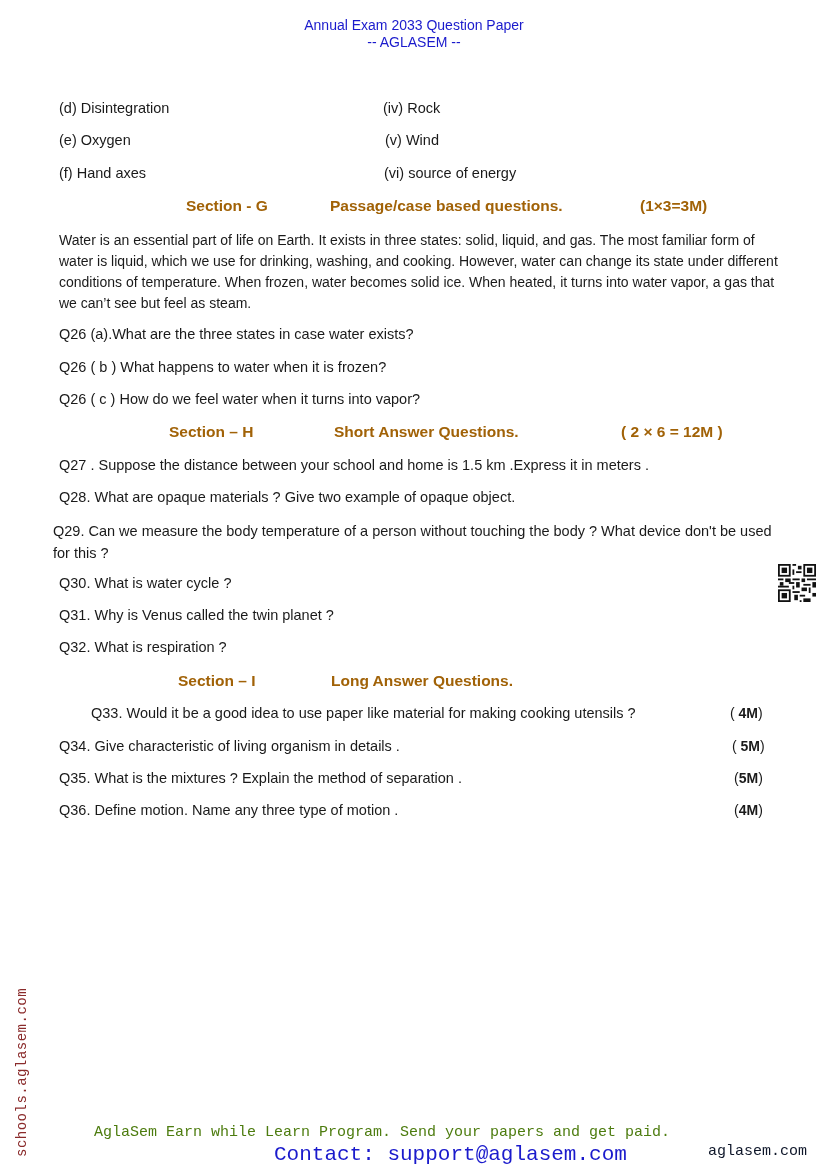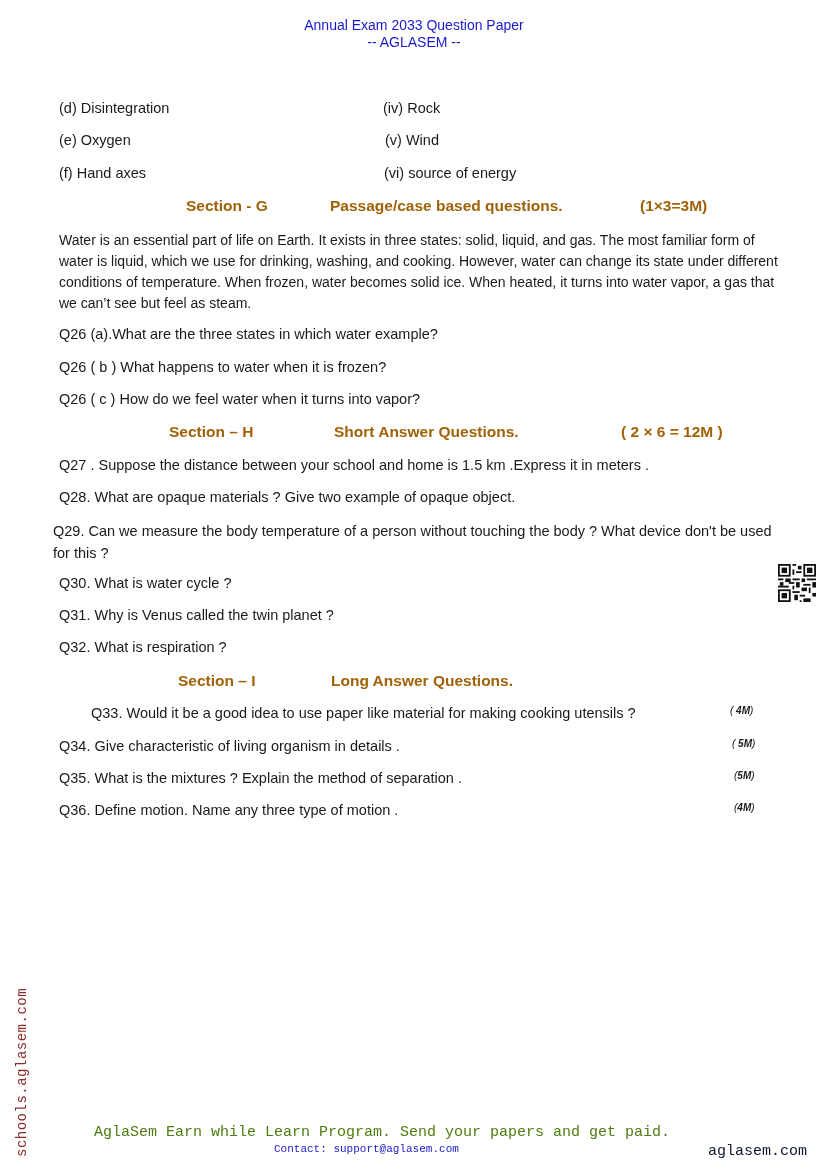--- a/index.html
+++ b/index.html
@@ -4,47 +4,47 @@
 <style>
   html, body { margin: 0; padding: 0; background: #ffffff; }
   body { width: 828px; height: 1169px; position: relative; overflow: hidden;
          font-family: "Liberation Sans", sans-serif; color: #1a1a1a; }
   .abs { position: absolute; white-space: nowrap; }
   .header { left: 0; width: 828px; text-align: center; color: #1a1acc; font-size: 14px; line-height: 17px; }
   .txt { font-size: 14.5px; }
   .bold { font-weight: bold; font-size: 15.5px; color: #a16207; }
   .passage { left: 59px; top: 230px; width: 720px; font-size: 14px; line-height: 21px; white-space: normal; }
   .q29 { left: 53px; top: 520px; width: 725px; font-size: 14.5px; line-height: 22px; white-space: normal; }
-  .marks { font-size: 10px; font-style: italic; }
+  .marks { font-size: 14px; }
   .marks b { font-weight: bold; }
   .qr { left: 778px; top: 564px; width: 38px; height: 38px; }
   .side { left: 14px; top: 1157px; transform-origin: 0 0; transform: rotate(-90deg);
           font-family: "Liberation Mono", monospace; font-size: 14px; color: #8a2b2b; letter-spacing: 0.5px; }
   .footer1 { left: 94px; top: 1124px; font-family: "Liberation Mono", monospace; font-size: 15px; color: #4d7c0f; }
-  .footer2 { left: 274px; top: 1143px; font-family: "Liberation Mono", monospace; font-size: 11px; color: #1a1acc; }
+  .footer2 { left: 274px; top: 1143px; font-family: "Liberation Mono", monospace; font-size: 21px; color: #1a1acc; }
   .footer3 { left: 708px; top: 1143px; font-family: "Liberation Mono", monospace; font-size: 15px; color: #0f172a; }
 </style>
 </head>
 <body>
 
 <div class="abs header" style="top:17px;">Annual Exam 2033 Question Paper</div>
 <div class="abs header" style="top:34px;">-- AGLASEM --</div>
 
 <div class="abs txt" style="left:59px; top:100px;">(d)  Disintegration</div>
 <div class="abs txt" style="left:383px; top:100px;">(iv)   Rock</div>
 <div class="abs txt" style="left:59px; top:132px;">(e)  Oxygen</div>
 <div class="abs txt" style="left:385px; top:132px;">(v)    Wind</div>
 <div class="abs txt" style="left:59px; top:165px;">(f) Hand axes</div>
 <div class="abs txt" style="left:384px; top:165px;">(vi) source of energy</div>
 
 <div class="abs bold" style="left:186px; top:197px;">Section - G</div>
 <div class="abs bold" style="left:330px; top:197px;">Passage/case based questions.</div>
 <div class="abs bold" style="left:640px; top:197px;">(1×3=3M)</div>
 <div class="abs passage">Water is an essential part of life on Earth. It exists in three states: solid, liquid, and gas. The most familiar form of water is liquid, which we use for drinking, washing, and cooking. However, water can change its state under different conditions of temperature. When frozen, water becomes solid ice. When heated, it turns into water vapor, a gas that we can’t see but feel as steam.</div>
-<div class="abs txt" style="left:59px; top:326px;">Q26 (a).What are the three states in which water example?</div>
+<div class="abs txt" style="left:59px; top:326px;">Q26 (a).What are the three states in case water exists?</div>
 <div class="abs txt" style="left:59px; top:359px;">Q26 ( b ) What happens to water when it is frozen?</div>
 <div class="abs txt" style="left:59px; top:391px;">Q26 ( c ) How do we feel water when it turns into vapor?</div>
 
 <div class="abs bold" style="left:169px; top:423px;">Section – H</div>
 <div class="abs bold" style="left:334px; top:423px;">Short Answer Questions.</div>
 <div class="abs bold" style="left:621px; top:423px;">( 2 × 6 = 12M )</div>
 <div class="abs txt" style="left:59px; top:457px;">Q27 . Suppose the distance between your school and home is 1.5 km .Express it in meters .</div>
 <div class="abs txt" style="left:59px; top:489px;">Q28.  What are opaque materials ? Give two example of opaque object.</div>
 <div class="abs q29">Q29. Can we measure the body temperature of a person without touching the body ? What device don't be used for this  ?</div>
 <div class="abs txt" style="left:59px; top:575px;">Q30. What is water cycle  ?</div>

